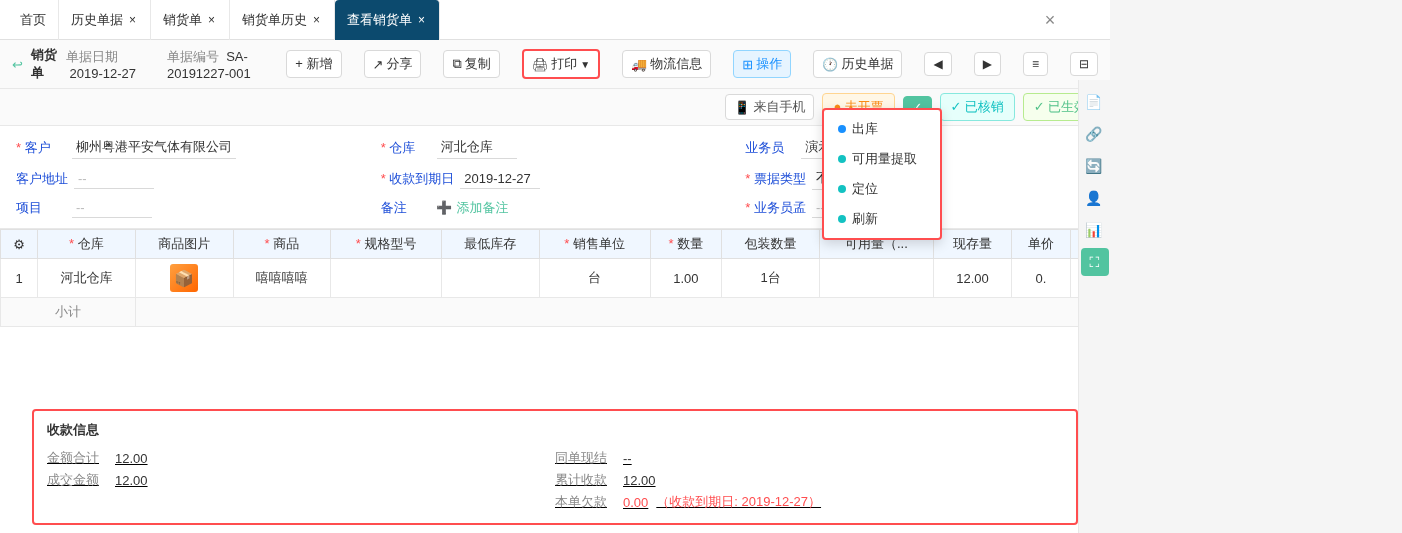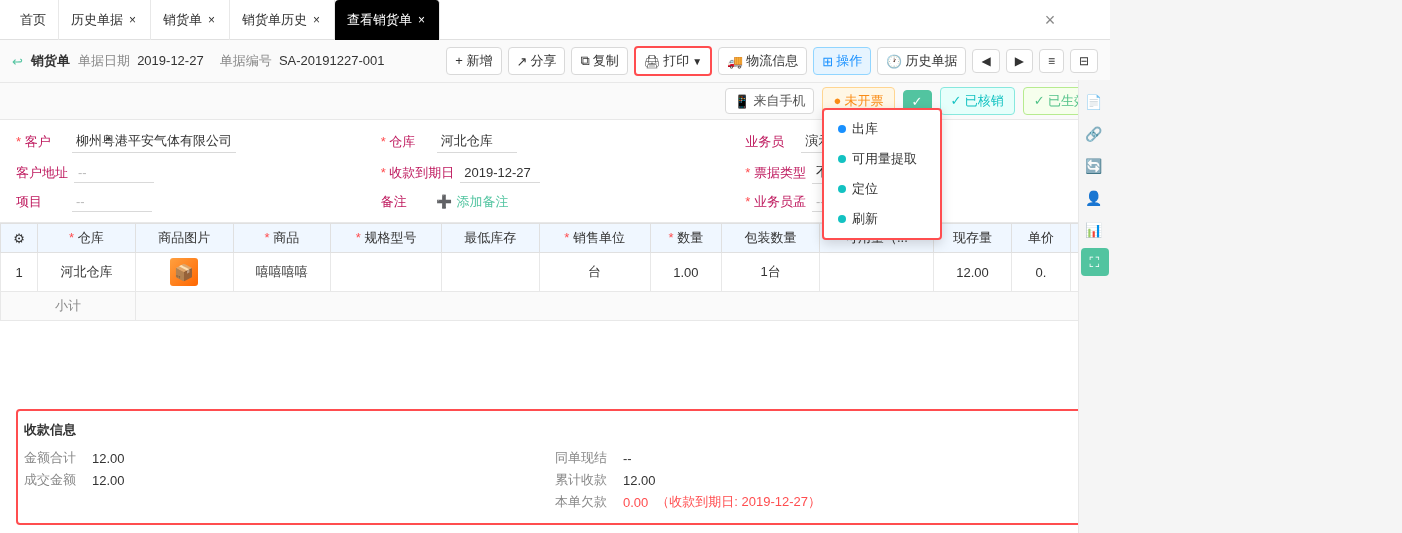--- a/index.html
+++ b/index.html
@@ -19,21 +19,21 @@
       display: flex;
       align-items: center;
       padding: 0 12px;
       height: 40px;
       cursor: pointer;
       color: #333;
       border-right: 1px solid #e8e8e8;
       gap: 4px;
     }
     .tab-item.active {
-      background: #000000;
+      background: #0c4a6e;
       color: #fff;
       border-radius: 4px 4px 0 0;
     }
     .tab-close-btn {
       background: none; border: none; cursor: pointer; padding: 0 2px; color: inherit; font-size: 12px;
     }
 
     
     .main-content {
       background: #fff;
@@ -60,21 +60,21 @@
     }
     .doc-icon { color: #52c4a0; }
     .doc-label { font-weight: bold; color: #333; }
     .doc-meta { display: flex; align-items: flex-start; gap: 16px; color: #555; font-size: 13px; }
     .doc-meta span { color: #333; }
     .doc-meta label { color: #888; }
 
     .toolbar-actions {
       display: flex;
       align-items: center;
-      gap: 6px;
+      gap: 22px;
     }
     .toolbar-btn {
       display: flex; align-items: center; gap: 3px;
       padding: 4px 8px; border: 1px solid #d9d9d9; border-radius: 4px;
       background: #fff; cursor: pointer; color: #333; font-size: 12px;
     }
     .btn-highlighted {
       border: 2px solid #ff4d4f !important;
     }
     .status-btn {
@@ -106,21 +106,21 @@
       display: grid;
       grid-template-columns: 1fr 1fr 1fr;
       gap: 8px 16px;
     }
     .form-row {
       display: flex;
       align-items: center;
       gap: 6px;
     }
     .form-label {
-      color: #be185d;
+      color: #1d4ed8;
       white-space: nowrap;
       min-width: 50px;
     }
     .form-label.required::before {
       content: '* ';
       color: #ff4d4f;
     }
     .form-value {
       color: #333;
       border-bottom: 1px solid #d9d9d9;
@@ -167,34 +167,35 @@
     .product-thumb {
       width: 28px; height: 28px; background: linear-gradient(135deg, #ffa040, #ff6600);
       border-radius: 3px; margin: 0 auto; display: flex; align-items: center; justify-content: center;
       color: #fff; font-size: 16px;
     }
 
     
     .bottom-info {
       border: 2px solid #ff4d4f;
       border-radius: 4px;
-      padding: 10px 6px;
-      margin: 8px 16px;
+      padding: 10px 13px;
+      margin: 8px 32px;
       background: #fff;
     }
     .bottom-info h3 {
       font-size: 13px;
       font-weight: bold;
       margin-bottom: 8px;
       color: #333;
     }
     .bottom-info-grid {
       display: grid;
       grid-template-columns: 1fr 1fr;
       gap: 4px 0;
+      text-decoration: underline;
     }
     .info-row { display: flex; align-items: center; gap: 8px; padding: 2px 0; }
     .info-label { color: #888; min-width: 60px; }
     .info-value { color: #333; }
     .info-value.red { color: #ff4d4f; }
 
     
     .right-sidebar {
       position: absolute;
       right: 0;

